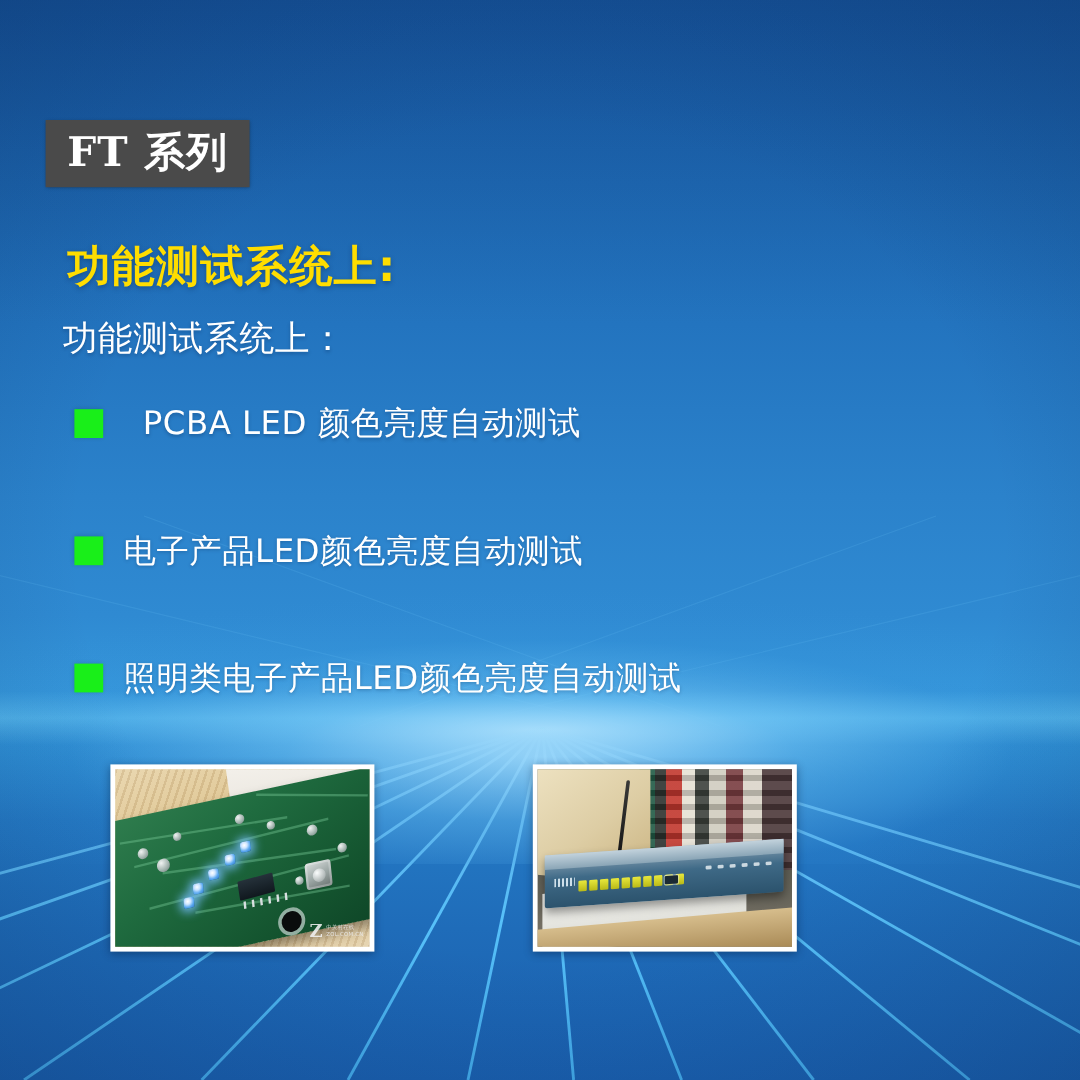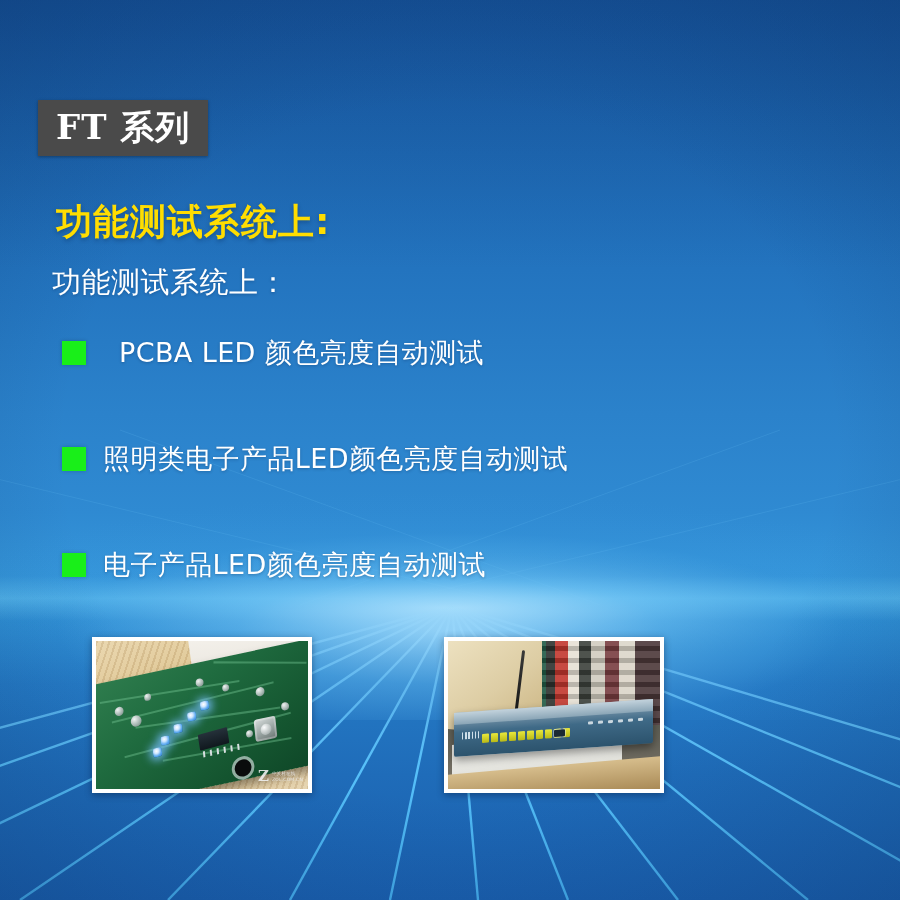--- a/index.html
+++ b/index.html
@@ -429,26 +429,26 @@
 
     <div class="bullet-list">
 
       <div class="bullet-item indent-wide">
         <span class="bullet-marker"></span>
         <span class="bullet-text">PCBA  LED  颜色亮度自动测试</span>
       </div>
 
       <div class="bullet-item indent-normal">
         <span class="bullet-marker"></span>
-        <span class="bullet-text">照明类电子产品LED颜色亮度自动测试</span>
+        <span class="bullet-text">电子产品LED颜色亮度自动测试</span>
       </div>
 
       <div class="bullet-item indent-normal">
         <span class="bullet-marker"></span>
-        <span class="bullet-text">电子产品LED颜色亮度自动测试</span>
+        <span class="bullet-text">照明类电子产品LED颜色亮度自动测试</span>
       </div>
 
     </div>
 
     <div class="photo-strip">
 
       <div class="photo" id="photo-pcba">
         <div class="photo-inner pcb-scene">
           <div class="wood-grain"></div>
           <div class="paper"></div>

